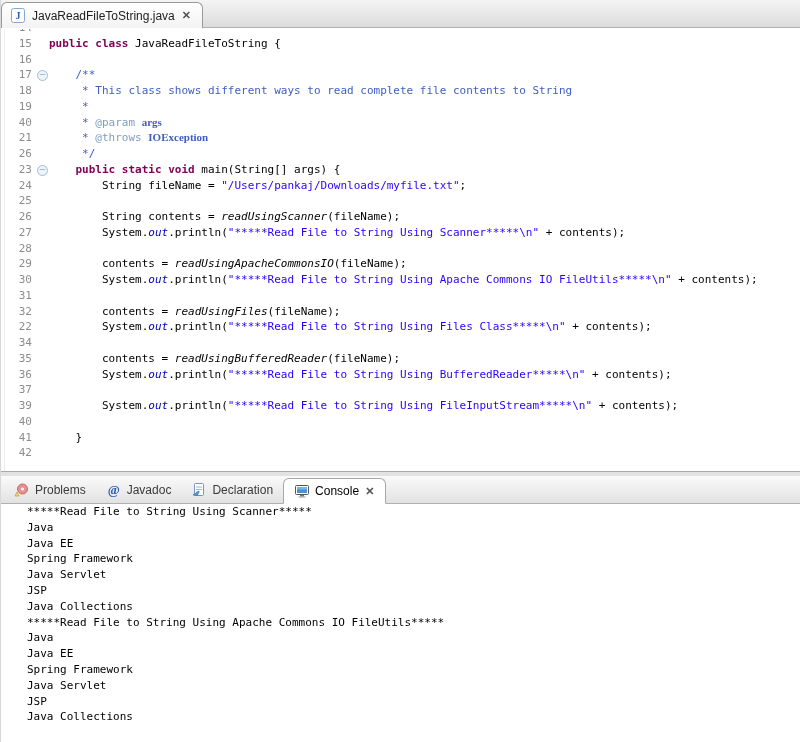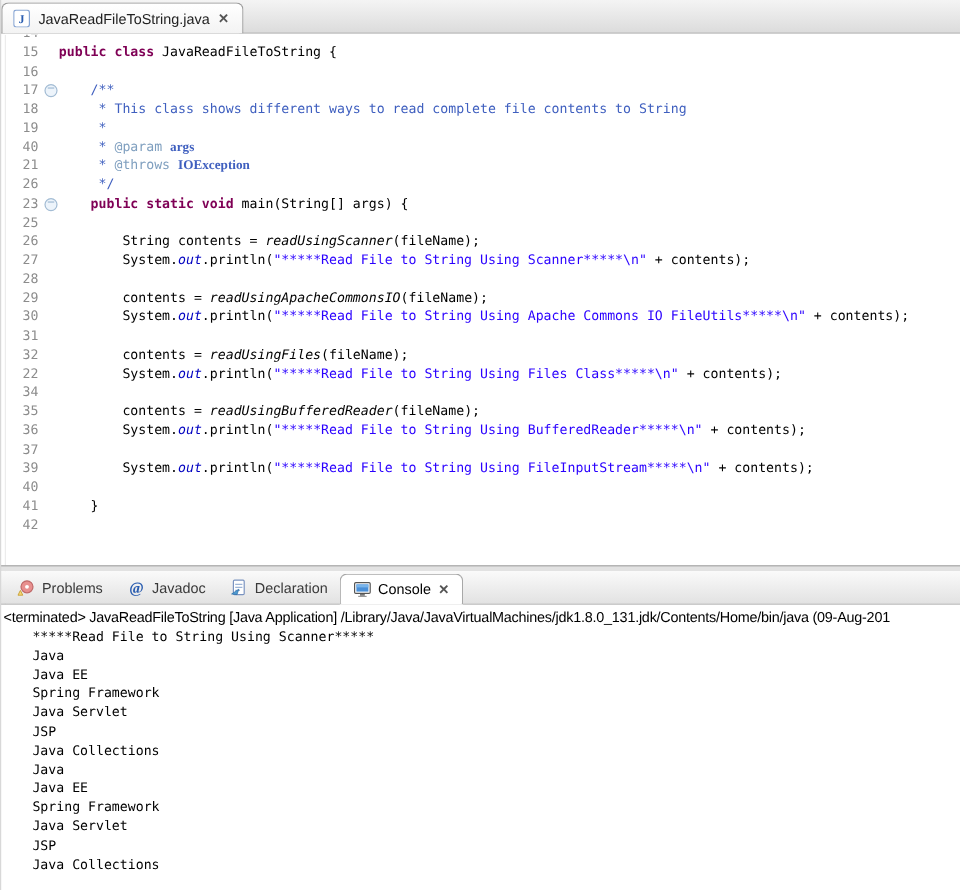--- a/index.html
+++ b/index.html
@@ -109,20 +109,21 @@
       <div class="code-line"><span class="ln">14</span><span class="fold"></span><span class="code"></span></div>
       <div class="code-line"><span class="ln">15</span><span class="fold"></span><span class="code"><span class="s-kw">public class </span><span class="s-pl">JavaReadFileToString {</span></span></div>
       <div class="code-line"><span class="ln">16</span><span class="fold"></span><span class="code"></span></div>
       <div class="code-line"><span class="ln">17</span><span class="fold has-fold"></span><span class="code"><span class="s-com">    /**</span></span></div>
       <div class="code-line"><span class="ln">18</span><span class="fold"></span><span class="code"><span class="s-com">     * This class shows different ways to read complete file contents to String</span></span></div>
       <div class="code-line"><span class="ln">19</span><span class="fold"></span><span class="code"><span class="s-com">     *</span></span></div>
       <div class="code-line"><span class="ln">40</span><span class="fold"></span><span class="code"><span class="s-com">     * </span><span class="s-tag">@param</span><span class="s-com"> </span><span class="s-tagb">args</span></span></div>
       <div class="code-line"><span class="ln">21</span><span class="fold"></span><span class="code"><span class="s-com">     * </span><span class="s-tag">@throws</span><span class="s-com"> </span><span class="s-tagb">IOException</span></span></div>
       <div class="code-line"><span class="ln">26</span><span class="fold"></span><span class="code"><span class="s-com">     */</span></span></div>
       <div class="code-line"><span class="ln">23</span><span class="fold has-fold"></span><span class="code"><span class="s-pl">    </span><span class="s-kw">public static void </span><span class="s-pl">main(String[] args) {</span></span></div>
+      <div class="code-line"><span class="ln">24</span><span class="fold"></span><span class="code"><span class="s-pl">        String fileName = </span><span class="s-str">"/Users/pankaj/Downloads/myfile.txt"</span><span class="s-pl">;</span></span></div>
       <div class="code-line"><span class="ln">25</span><span class="fold"></span><span class="code"></span></div>
       <div class="code-line"><span class="ln">26</span><span class="fold"></span><span class="code"><span class="s-pl">        String contents = </span><span class="s-sm">readUsingScanner</span><span class="s-pl">(fileName);</span></span></div>
       <div class="code-line"><span class="ln">27</span><span class="fold"></span><span class="code"><span class="s-pl">        System.</span><span class="s-sf">out</span><span class="s-pl">.println(</span><span class="s-str">"*****Read File to String Using Scanner*****\n"</span><span class="s-pl"> + contents);</span></span></div>
       <div class="code-line"><span class="ln">28</span><span class="fold"></span><span class="code"></span></div>
       <div class="code-line"><span class="ln">29</span><span class="fold"></span><span class="code"><span class="s-pl">        contents = </span><span class="s-sm">readUsingApacheCommonsIO</span><span class="s-pl">(fileName);</span></span></div>
       <div class="code-line"><span class="ln">30</span><span class="fold"></span><span class="code"><span class="s-pl">        System.</span><span class="s-sf">out</span><span class="s-pl">.println(</span><span class="s-str">"*****Read File to String Using Apache Commons IO FileUtils*****\n"</span><span class="s-pl"> + contents);</span></span></div>
       <div class="code-line"><span class="ln">31</span><span class="fold"></span><span class="code"></span></div>
       <div class="code-line"><span class="ln">32</span><span class="fold"></span><span class="code"><span class="s-pl">        contents = </span><span class="s-sm">readUsingFiles</span><span class="s-pl">(fileName);</span></span></div>
       <div class="code-line"><span class="ln">22</span><span class="fold"></span><span class="code"><span class="s-pl">        System.</span><span class="s-sf">out</span><span class="s-pl">.println(</span><span class="s-str">"*****Read File to String Using Files Class*****\n"</span><span class="s-pl"> + contents);</span></span></div>
       <div class="code-line"><span class="ln">34</span><span class="fold"></span><span class="code"></span></div>
@@ -172,29 +173,29 @@
         <rect x="6" y="12" width="4" height="1.5" fill="#777"></rect>
         <rect x="4.5" y="13.5" width="7" height="1" fill="#999"></rect>
       </svg>
     </span>
     <span>Console</span>
     <span class="close-x">✕</span>
   </div>
 </div>
 
 <div class="console">
-  <div class="console-status">&lt;terminated&gt; JavaReadFileToString [Java Application] /Library/Java/JavaVirtualMachines/jdk1.8.0_131.jdk/Contents/Home/bin/java (09-Aug-201</div>
   <div class="console-output">
       <div class="console-line">*****Read File to String Using Scanner*****</div>
       <div class="console-line">Java</div>
       <div class="console-line">Java EE</div>
       <div class="console-line">Spring Framework</div>
       <div class="console-line">Java Servlet</div>
       <div class="console-line">JSP</div>
       <div class="console-line">Java Collections</div>
+      <div class="console-line">*****Read File to String Using Apache Commons IO FileUtils*****</div>
       <div class="console-line">Java</div>
       <div class="console-line">Java EE</div>
       <div class="console-line">Spring Framework</div>
       <div class="console-line">Java Servlet</div>
       <div class="console-line">JSP</div>
       <div class="console-line">Java Collections</div>
     </div>
 </div>
 
 </body></html>

